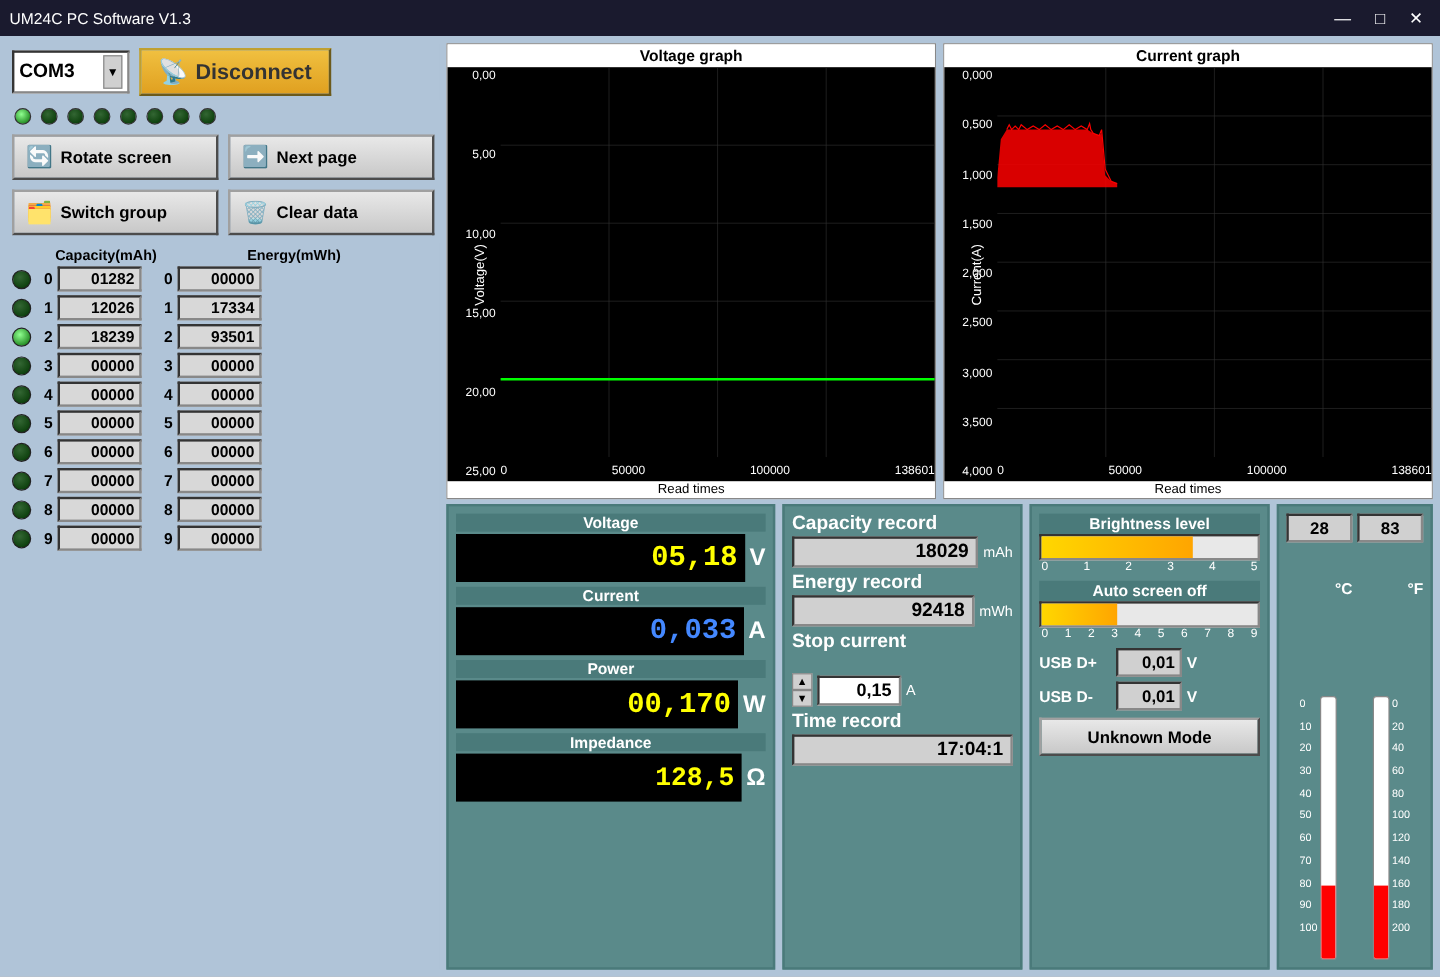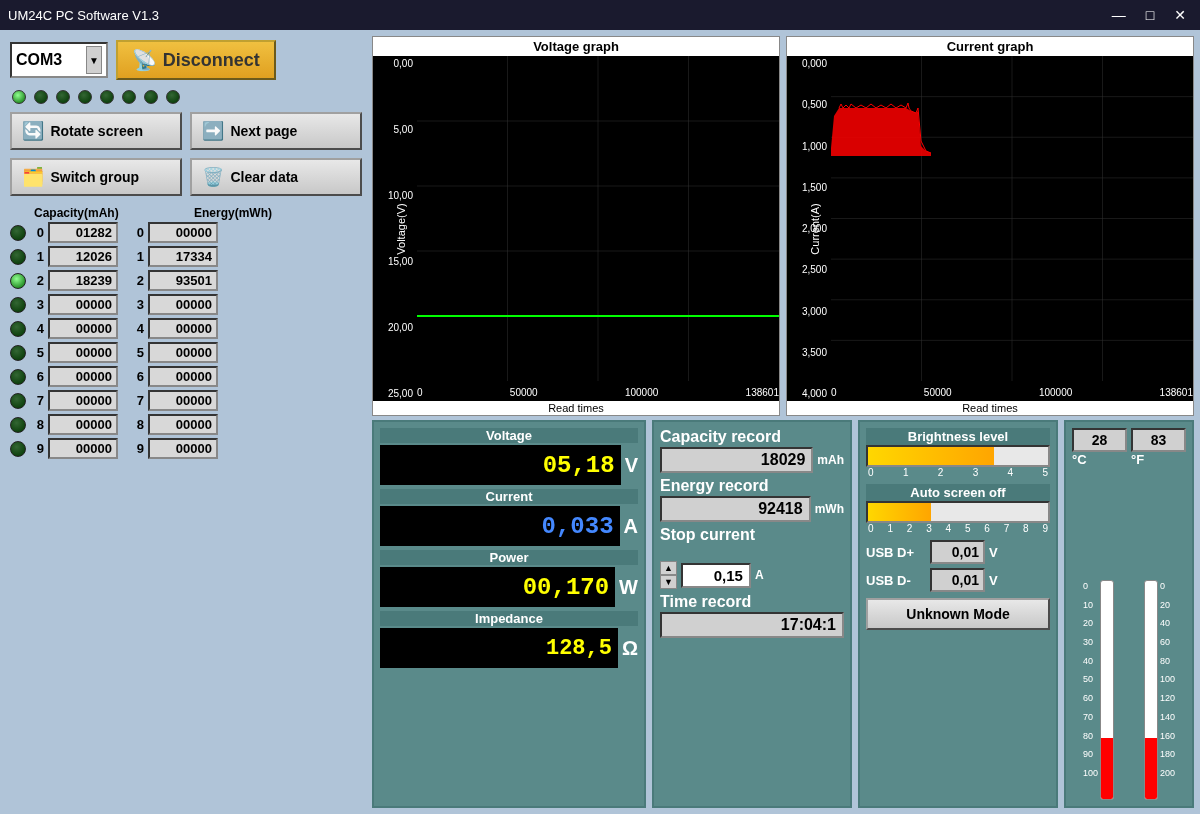--- a/index.html
+++ b/index.html
@@ -140,21 +140,21 @@
     }
     .data-table-header {
       display: flex;
       margin-left: 24px;
       margin-bottom: 2px;
     }
     .data-table-header span {
       font-size: 12px;
       font-weight: bold;
     }
-    .data-table-header .cap-header { width: 130px; margin-left: 0; }
+    .data-table-header .cap-header { width: 130px; margin-left: 12px; }
     .data-table-header .energy-header { width: 100px; margin-left: 30px; }
     .data-row {
       display: flex;
       align-items: center;
       margin-bottom: 3px;
       gap: 4px;
     }
     .data-row-led {
       width: 16px;
       height: 16px;
@@ -338,21 +338,21 @@
       border: 2px inset #888;
       font-size: 16px;
       font-weight: bold;
       text-align: right;
       padding: 2px 6px;
       flex: 1;
     }
     .record-unit {
       font-size: 12px;
       color: white;
-      font-weight: bold;
+      font-weight: normal;
     }
     .stop-current-row {
       display: flex;
       flex-direction: column;
       gap: 17px;
     }
     .stop-current-controls {
       display: flex;
       align-items: center;
       gap: 4px;
@@ -465,22 +465,23 @@
       gap: 4px;
     }
     .temp-displays {
       display: flex;
       gap: 4px;
       width: 100%;
     }
     .temp-display-box {
       display: flex;
       flex-direction: column;
-      align-items: flex-start;
-      flex: 1;
+      align-items: flex-end;
+      flex: 1;
+      gap: 31px;
     }
     .temp-value {
       background: #d0d0d0;
       border: 2px inset #888;
       font-size: 14px;
       font-weight: bold;
       text-align: center;
       padding: 2px;
       width: 100%;
     }

